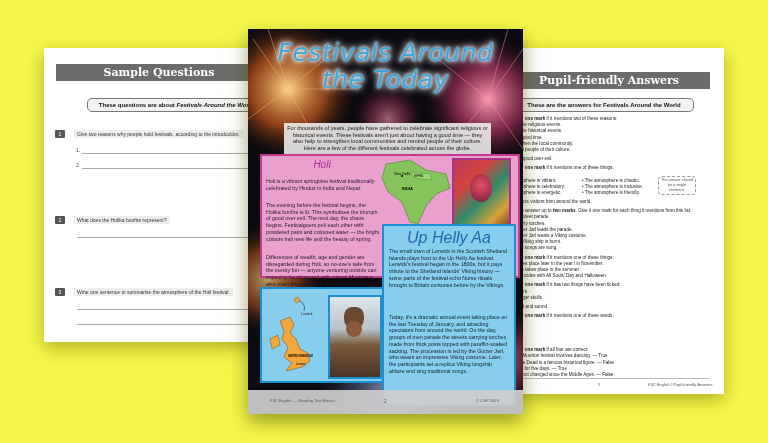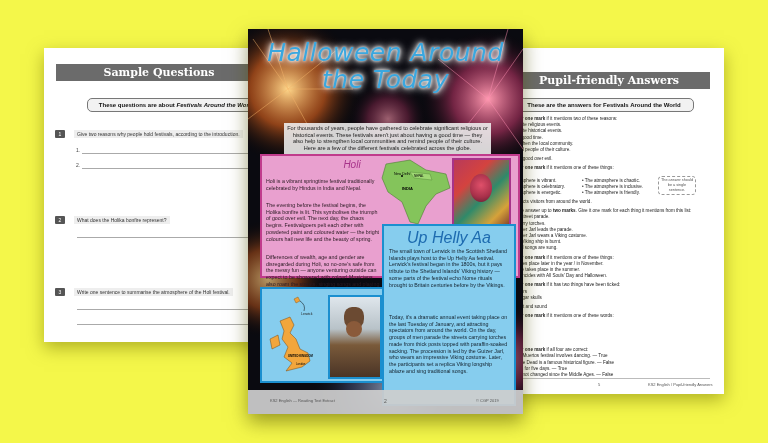--- a/index.html
+++ b/index.html
@@ -38,21 +38,21 @@
   .ans b{font-weight:bold;}
   .dashbox{position:absolute;border:1px dashed #999;border-radius:4px;font-size:3.8px;line-height:5px;text-align:center;color:#555;padding:1px;}
 
   
   #poster{position:absolute;left:248px;top:29px;width:275px;height:385px;background:#0a0a10;box-shadow:0 8px 18px rgba(80,80,0,.55);overflow:hidden;}
   #poster .title{position:absolute;left:0;right:0;top:10px;text-align:center;font-family:"DejaVu Sans",sans-serif;font-style:italic;font-size:25px;line-height:27px;color:#3aa7df;text-shadow:0 0 6px #fff,0 0 10px #fff,0 0 3px #fff;letter-spacing:.5px;}
   #poster .intro{position:absolute;left:36px;right:32px;top:94px;background:rgba(240,240,240,.88);font-size:5.6px;line-height:6.7px;text-align:center;color:#222;padding:2px 3px;}
   .pinkbox{position:absolute;left:12px;top:125px;width:256px;height:120px;background:#e9a0cf;border:2px solid #c03b8c;}
   .bluebox{position:absolute;background:#86cdee;border:2px solid #1b8fcf;}
   .ptxt{position:absolute;font-size:5.3px;line-height:6.7px;color:#2a1a22;}
-  .h-holi{position:absolute;font-style:italic;font-size:10px;color:#a7338a;text-align:center;padding-left:30px;}
+  .h-holi{position:absolute;font-style:italic;font-size:10px;color:#a7338a;text-align:center;}
   .h-uh{font-style:italic;font-size:16px;color:#1d6bb0;text-align:center;}
   .pfoot{position:absolute;left:0;right:0;bottom:0;height:24px;background:rgba(205,205,205,.93);}
 </style>
 </head>
 <body>
 
 <div class="doc" id="sheet-left">
   <div class="band">Sample Questions</div>
   <div class="pill"><span>These questions are about </span><i>Festivals Around the World</i></div>
 
@@ -168,21 +168,21 @@
     <g stroke="#ff8fb2" stroke-width=".6" opacity=".8">
       <line x1="240" y1="70" x2="275" y2="20"></line>
         <line x1="240" y1="70" x2="190" y2="30"></line>
         <line x1="240" y1="70" x2="275" y2="120"></line>
         <line x1="240" y1="70" x2="200" y2="120"></line>
         <line x1="240" y1="70" x2="260" y2="0"></line>
     </g>
   </svg>
 
   <div class="title">
-      <div>Halloween Around</div>
+      <div>Festivals Around</div>
       <div>the Today</div>
     </div>
   <div class="intro">For thousands of years, people have gathered to celebrate significant religious or historical events. These festivals aren't just about having a good time — they also help to strengthen local communities and remind people of their culture. Here are a few of the different festivals celebrated across the globe.</div>
 
   <div class="pinkbox">
     <div class="h-holi" style="left:0;width:120px;top:3px;">Holi</div>
     <div class="ptxt" style="left:4px;top:22px;width:114px;">Holi is a vibrant springtime festival traditionally celebrated by Hindus in India and Nepal.</div>
     <div class="ptxt" style="left:4px;top:46px;width:114px;">The evening before the festival begins, the Holika bonfire is lit. This symbolises the triumph of good over evil. The next day, the chaos begins. Festivalgoers pelt each other with powdered paint and coloured water — the bright colours hail new life and the beauty of spring.</div>
     <div class="ptxt" style="left:4px;top:98px;width:114px;">Differences of wealth, age and gender are disregarded during Holi, so no-one's safe from the messy fun — anyone venturing outside can expect to be showered with colour! Musicians also roam the streets, singing songs and playing the drums.</div>
     <svg style="position:absolute;left:118px;top:2px" width="72" height="70">

